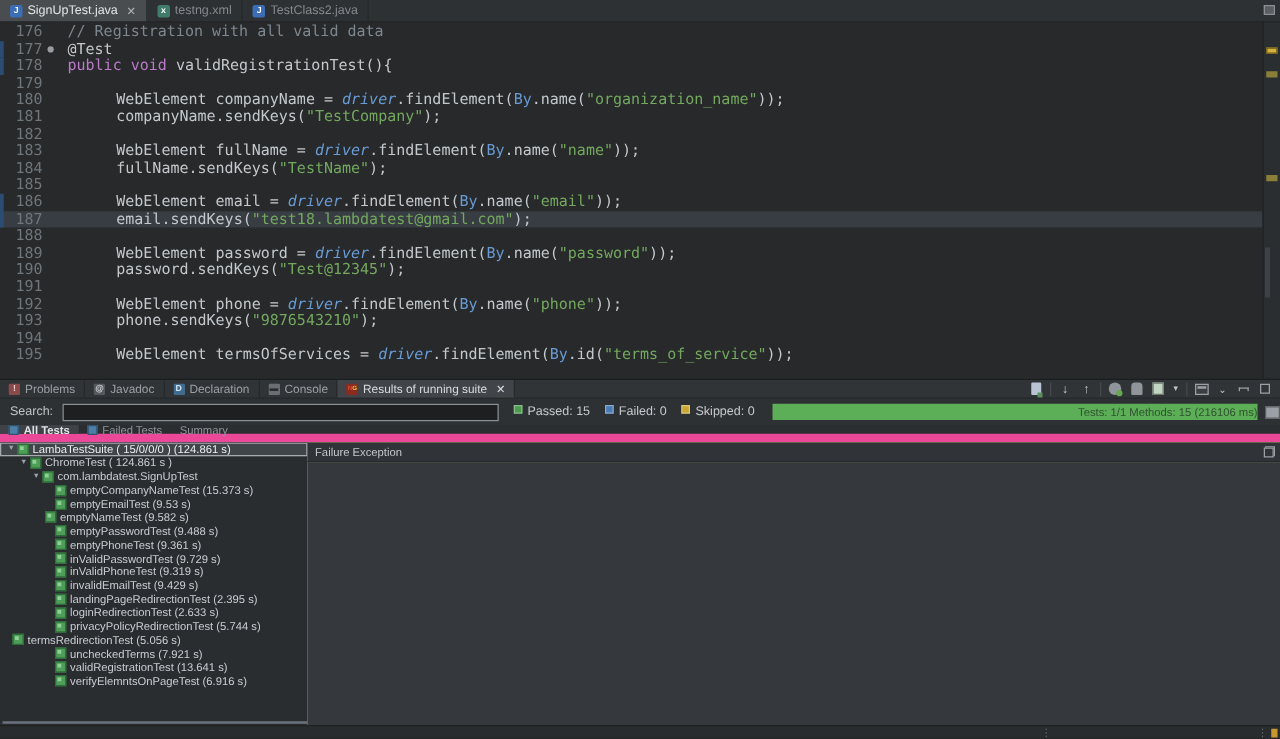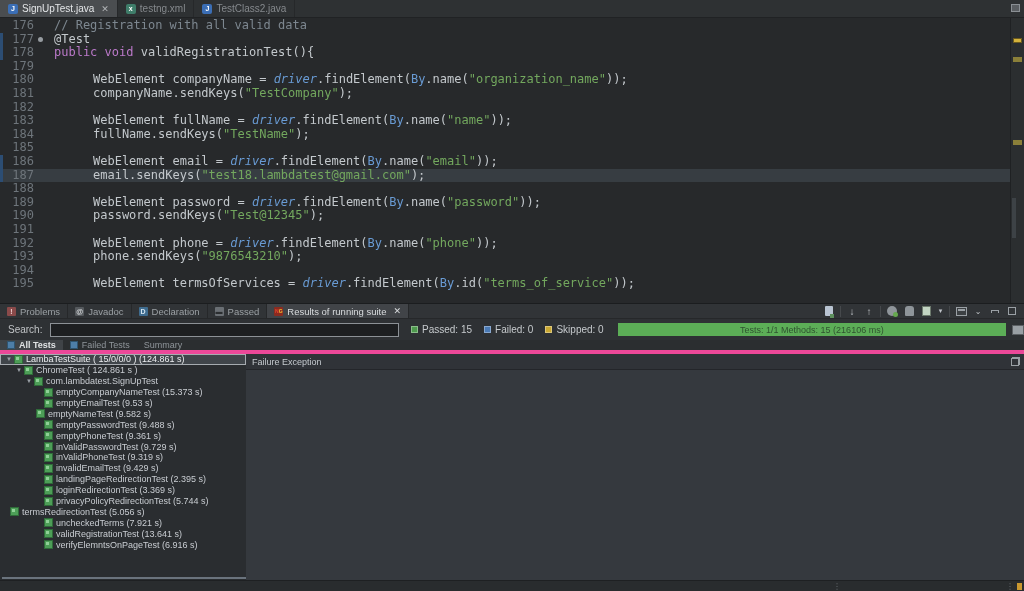--- a/index.html
+++ b/index.html
@@ -66,30 +66,30 @@
   .tb-key { width:10px; height:10px; border-radius:50%; background:#8f959a; position:relative; }
   .tb-key::after { content:""; position:absolute; right:-1px; bottom:-1px; width:5px; height:5px; border-radius:50%; background:#66a84f; }
   .tb-person { width:9px; height:10px; background:#8f959a; border-radius:3px 3px 1px 1px; }
 
   
   .search-row { position:absolute; left:0; top:319px; width:1024px; height:21px;
     background:#2e3134; display:flex; align-items:center; font-size:10px; }
   .search-label { margin-left:8px; color:#c0c3c6; }
   .search-input { margin-left:8px; width:350px; height:14px; background:#1d1f21;
     border:1px solid #8c9196; color:#d0d3d6; font-size:10px; padding:0 3px; outline:none; }
-  .stat { display:flex; align-items:center; gap:4px; margin-left:12px; color:#c6cacd; white-space:nowrap; }
+  .stat { display:flex; gap:4px; margin-left:12px; color:#c6cacd; white-space:nowrap; }
   .stat-sq { width:7px; height:7px; border:1px solid rgba(255,255,255,.35); }
   .progress-wrap { margin-left:14px; width:390px; height:13px; background:#5cae57;
-    display:flex; align-items:center; justify-content:center; }
+    display:flex; align-items:center; justify-content:flex-end; }
   .progress-text { font-size:9px; color:#2f5230; }
   .console-btn { margin-left:6px; width:12px; height:10px; background:#9aa0a5; border:1px solid #5c6064; }
 
   
   .subtabs { position:absolute; left:0; top:340px; width:1024px; height:14px;
-    background:#2b2e30; border-bottom:4px solid #ec4899; display:flex; align-items:stretch; }
+    background:#2b2e30; border-bottom:7px solid #ec4899; display:flex; align-items:stretch; }
   .stab { display:flex; align-items:center; gap:4px; padding:0 7px; font-size:9px;
     color:#8f959a; cursor:pointer; }
   .stab.active { background:#3f4347; color:#e0e3e5; font-weight:bold; }
   .stab-ico { width:8px; height:8px; background:#4d7ea8; border:1px solid #2f5470; }
 
   
   .content { position:absolute; left:0; top:354px; width:1024px; height:226px; }
   .tree-panel { position:absolute; left:0; top:0; width:246px; height:226px;
     background:#2a2d30; overflow:hidden; }
   .tree-row { display:flex; align-items:center; height:10.9px; font-size:9px;
@@ -180,21 +180,21 @@
         <div class="vtab">
           <span class="mini-ico" style="background: rgb(85, 89, 93); color: rgb(216, 219, 221);">@</span>
           <span>Javadoc</span>
         </div>
         <div class="vtab">
           <span class="mini-ico" style="background: rgb(63, 108, 143); color: rgb(213, 228, 239);">D</span>
           <span>Declaration</span>
         </div>
         <div class="vtab">
           <span class="mini-ico" style="background: rgb(106, 111, 116); color: rgb(43, 46, 48);">▬</span>
-          <span>Passed</span>
+          <span>Console</span>
         </div>
         <div class="vtab active">
           <span class="mini-ico" style="background: rgb(138, 43, 32); font-size: 5px;">
             <span style="color:#e0442e">N</span>
             <span style="color:#f2c230">G</span>
           </span>
           <span>Results of running suite</span>
           <span class="close-x" style="font-size: 9px; margin-left: 3px;">✕</span>
         </div>
       </div>
@@ -328,21 +328,21 @@
             <span>invalidEmailTest  (9.429 s)</span>
           </div>
           <div class="tree-row" style="padding-left: 34px;">
             <span class="tw-arrow"></span>
             <span class="tw-icon"></span>
             <span>landingPageRedirectionTest  (2.395 s)</span>
           </div>
           <div class="tree-row" style="padding-left: 34px;">
             <span class="tw-arrow"></span>
             <span class="tw-icon"></span>
-            <span>loginRedirectionTest  (3.369 s)</span>
+            <span>loginRedirectionTest  (2.633 s)</span>
           </div>
           <div class="tree-row" style="padding-left: 34px;">
             <span class="tw-arrow"></span>
             <span class="tw-icon"></span>
             <span>privacyPolicyRedirectionTest  (5.744 s)</span>
           </div>
           <div class="tree-row" style="">
             <span class="tw-arrow"></span>
             <span class="tw-icon"></span>
             <span>termsRedirectionTest  (5.056 s)</span>

